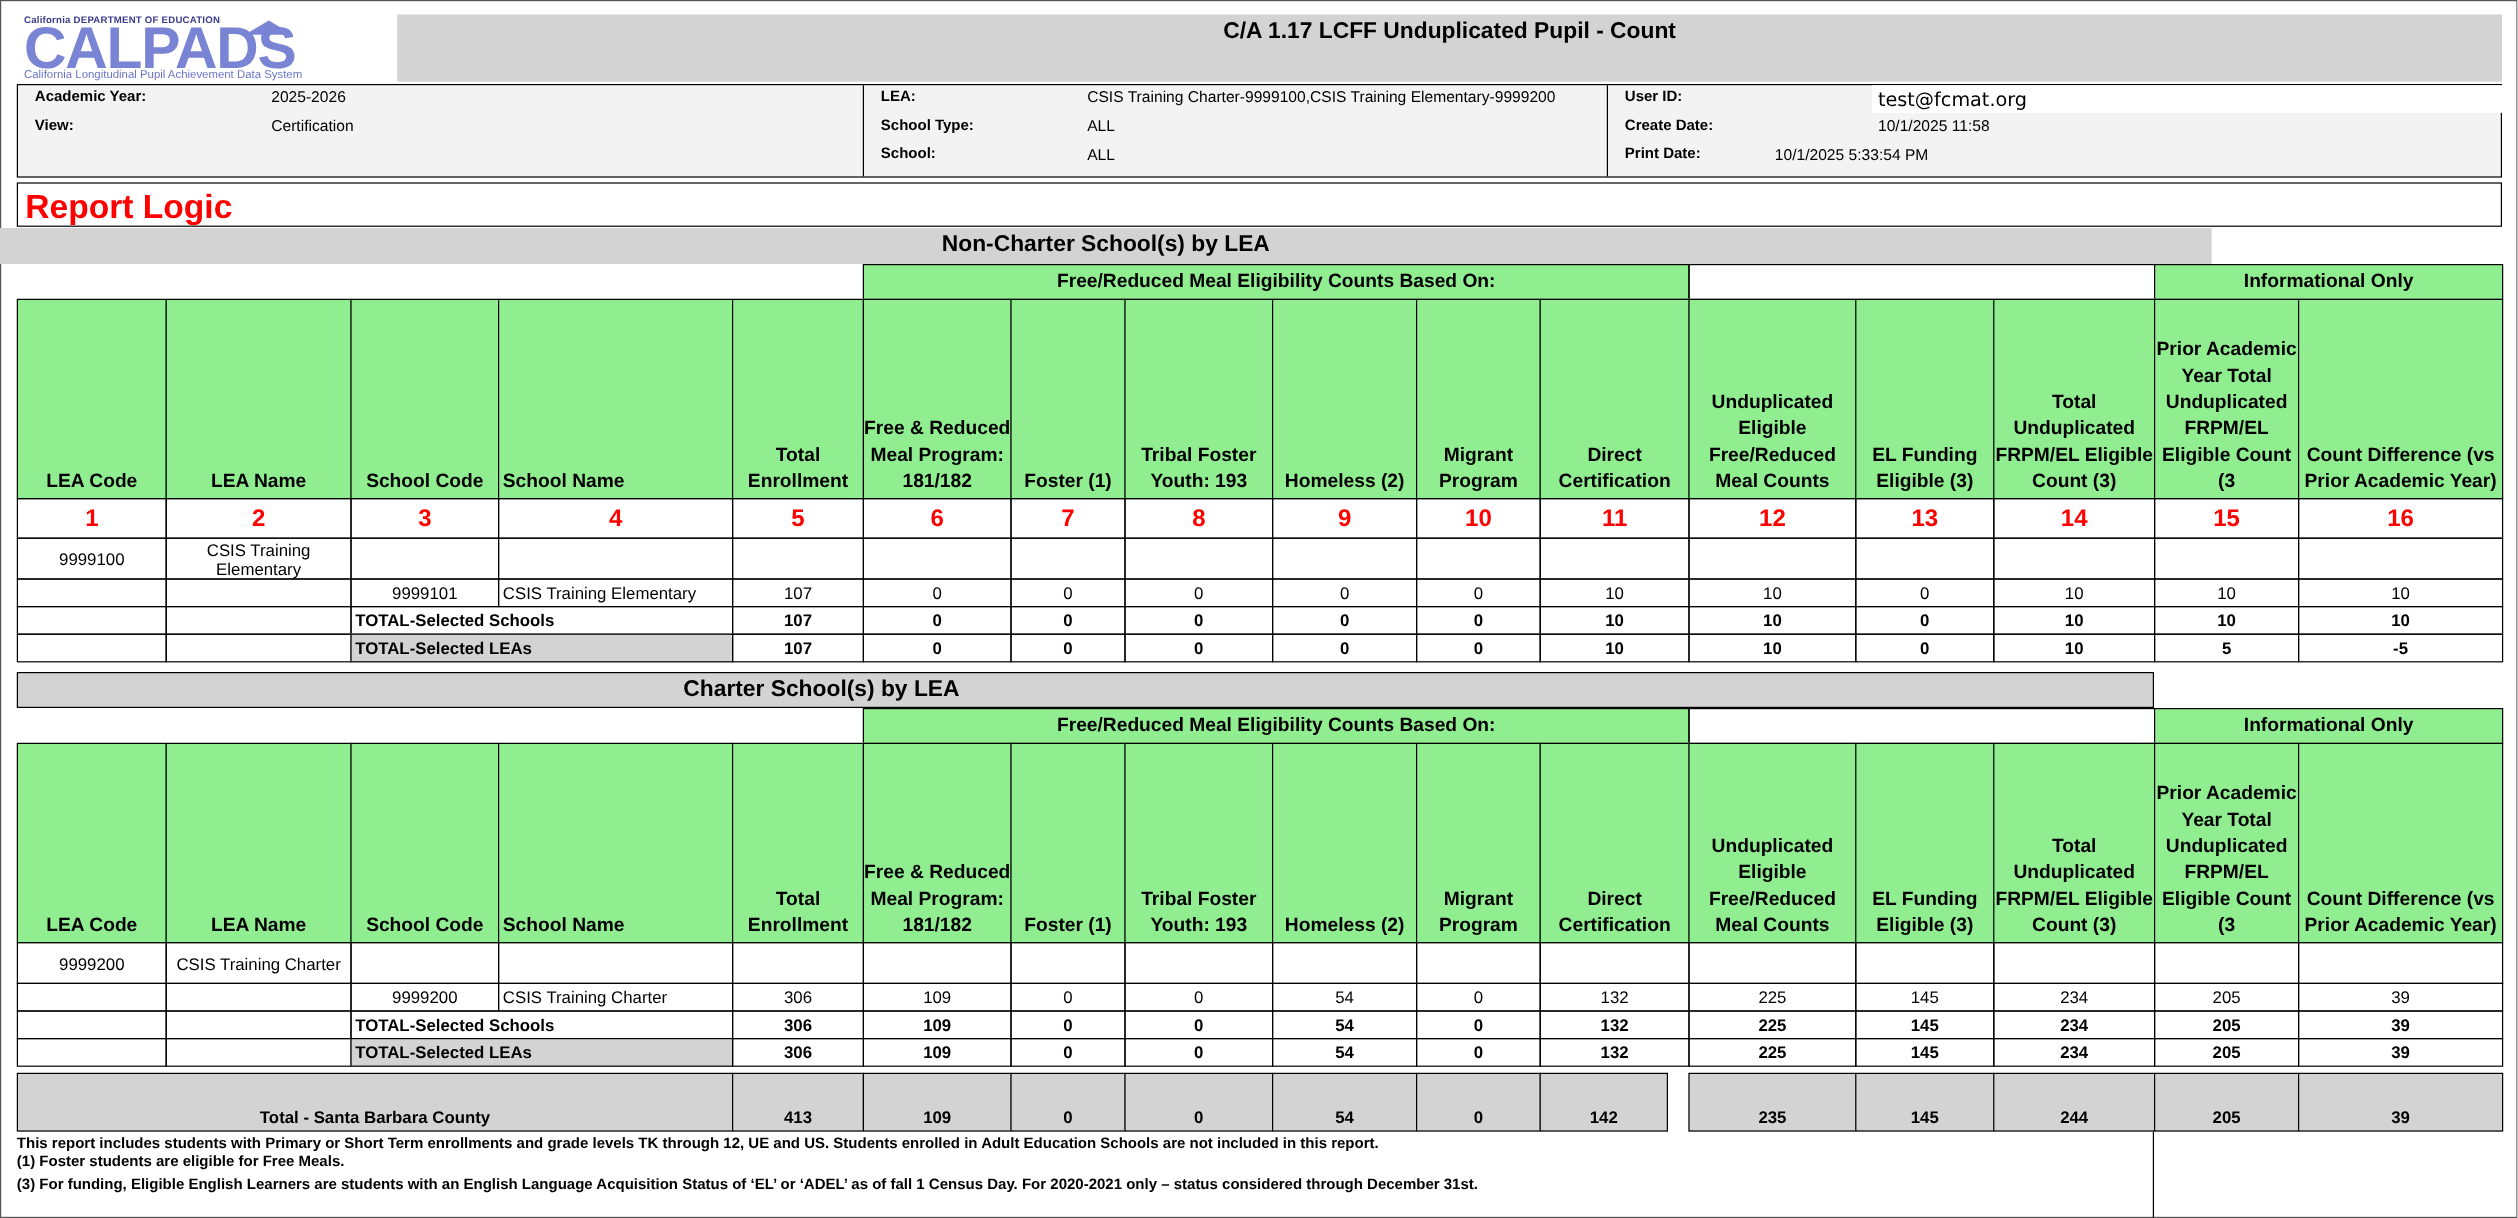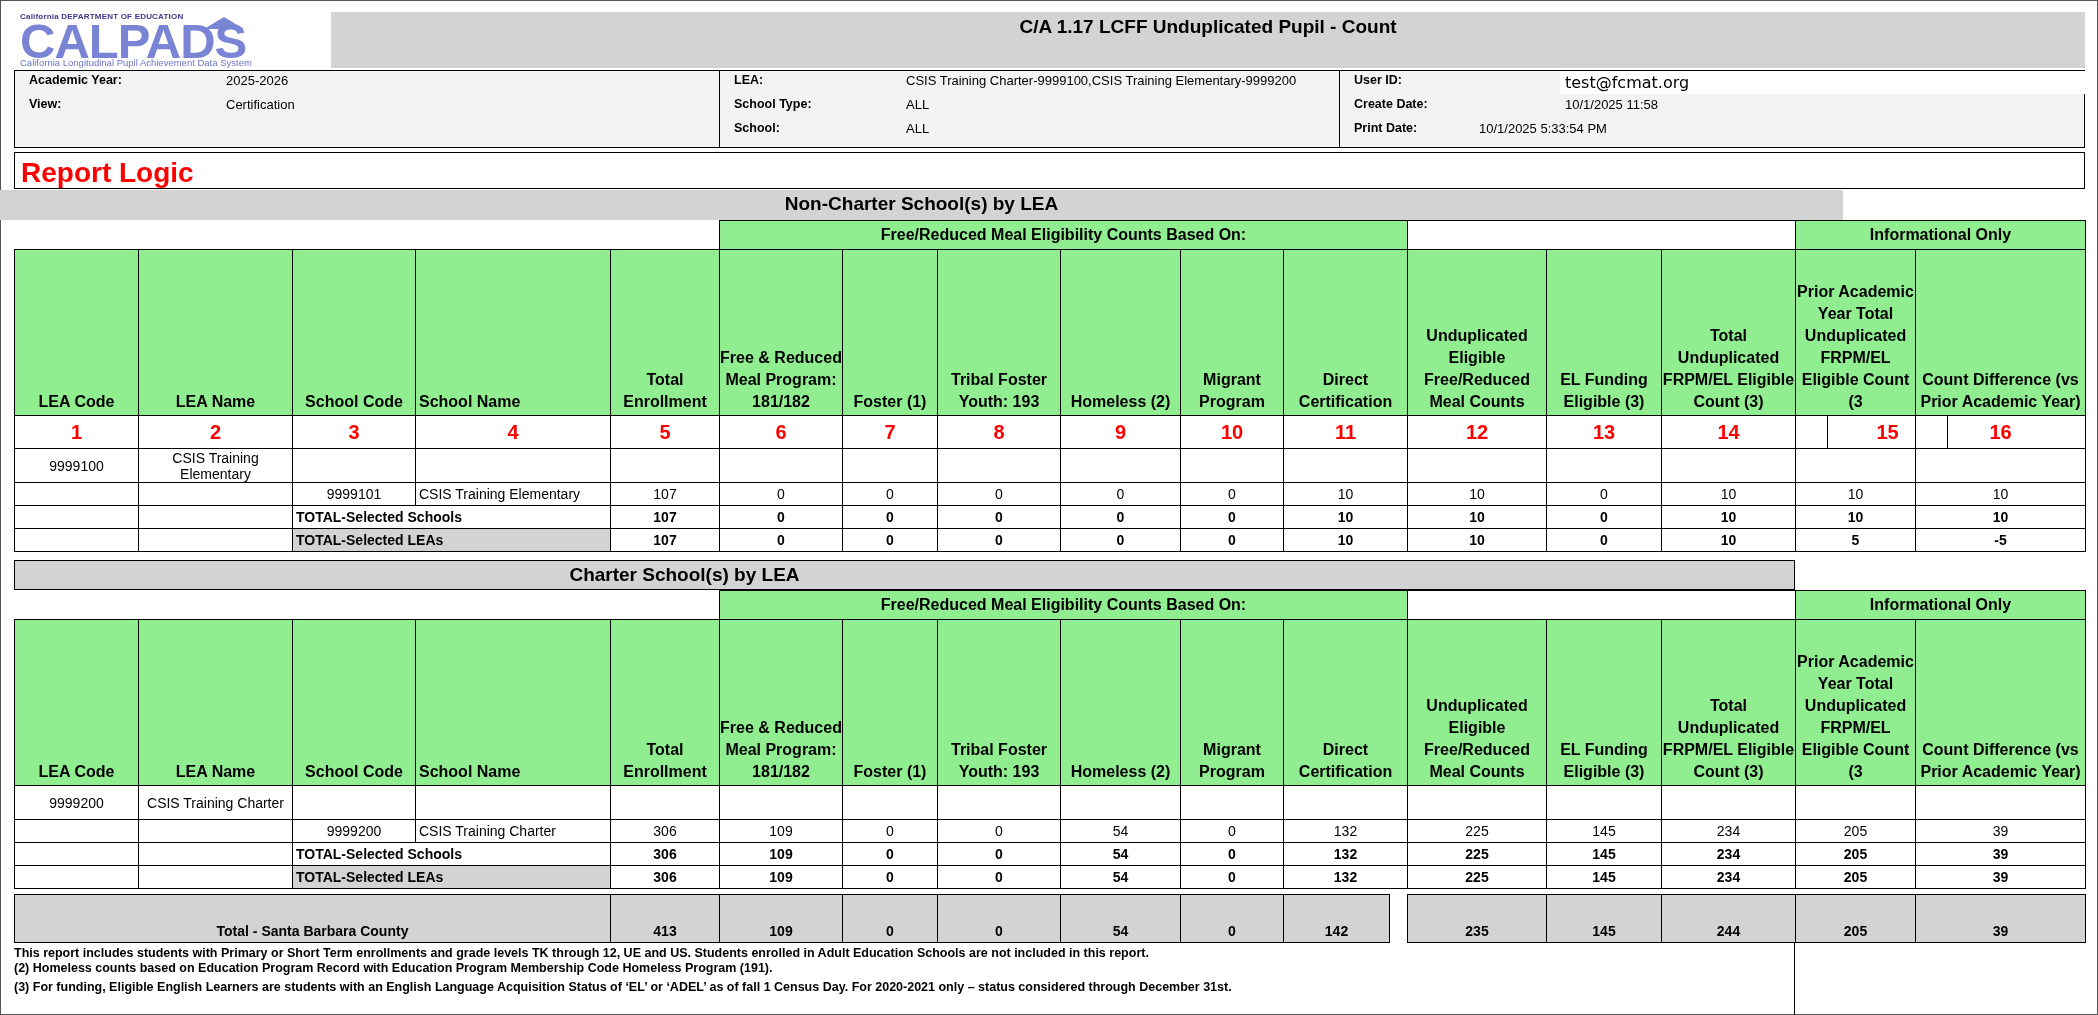--- a/index.html
+++ b/index.html
@@ -119,21 +119,21 @@
     <div class="cell num" style="left: 610px; width: 110px; top: 415px; height: 34px;">5</div>
     <div class="cell num" style="left: 719px; width: 124px; top: 415px; height: 34px;">6</div>
     <div class="cell num" style="left: 842px; width: 96px; top: 415px; height: 34px;">7</div>
     <div class="cell num" style="left: 937px; width: 124px; top: 415px; height: 34px;">8</div>
     <div class="cell num" style="left: 1060px; width: 121px; top: 415px; height: 34px;">9</div>
     <div class="cell num" style="left: 1180px; width: 104px; top: 415px; height: 34px;">10</div>
     <div class="cell num" style="left: 1283px; width: 125px; top: 415px; height: 34px;">11</div>
     <div class="cell num" style="left: 1407px; width: 140px; top: 415px; height: 34px;">12</div>
     <div class="cell num" style="left: 1546px; width: 116px; top: 415px; height: 34px;">13</div>
     <div class="cell num" style="left: 1661px; width: 135px; top: 415px; height: 34px;">14</div>
-    <div class="cell num" style="left: 1795px; width: 121px; top: 415px; height: 34px; margin-left: 32px;">15</div>
+    <div class="cell num" style="left: 1795px; width: 121px; top: 415px; height: 34px;">15</div>
     <div class="cell num" style="left: 1915px; width: 171px; top: 415px; height: 34px;">16</div>
     <div class="cell " style="left: 14px; width: 125px; top: 448px; height: 35px;">9999100</div>
     <div class="cell " style="left: 138px; width: 155px; top: 448px; height: 35px;">CSIS Training Elementary</div>
     <div class="cell " style="left: 292px; width: 124px; top: 448px; height: 35px;"></div>
     <div class="cell " style="left: 415px; width: 196px; top: 448px; height: 35px;"></div>
     <div class="cell " style="left: 610px; width: 110px; top: 448px; height: 35px;"></div>
     <div class="cell " style="left: 719px; width: 124px; top: 448px; height: 35px;"></div>
     <div class="cell " style="left: 842px; width: 96px; top: 448px; height: 35px;"></div>
     <div class="cell " style="left: 937px; width: 124px; top: 448px; height: 35px;"></div>
     <div class="cell " style="left: 1060px; width: 121px; top: 448px; height: 35px;"></div>
@@ -288,16 +288,16 @@
     <div class="cell grey b" style="left: 1283px; width: 107px; top: 894px; height: 49px; align-items: flex-end; padding-bottom: 3px;">142</div>
     <div class="cell grey b" style="left: 1407px; width: 140px; top: 894px; height: 49px; align-items: flex-end; padding-bottom: 3px;">235</div>
     <div class="cell grey b" style="left: 1546px; width: 116px; top: 894px; height: 49px; align-items: flex-end; padding-bottom: 3px;">145</div>
     <div class="cell grey b" style="left: 1661px; width: 135px; top: 894px; height: 49px; align-items: flex-end; padding-bottom: 3px;">244</div>
     <div class="cell grey b" style="left: 1795px; width: 121px; top: 894px; height: 49px; align-items: flex-end; padding-bottom: 3px;">205</div>
     <div class="cell grey b" style="left: 1915px; width: 171px; top: 894px; height: 49px; align-items: flex-end; padding-bottom: 3px;">39</div>
   </div>
 
 <div class="abs notes" style="top: 946px;">
   <div>This report includes students with Primary or Short Term enrollments and grade levels TK through 12, UE and US. Students enrolled in Adult Education Schools are not included in this report.</div>
-  <div>(2) Homeless counts based on Education Program Record with Education Program Membership Code Homeless Program (191).</div>
+  <div>(1) Foster students are eligible for Free Meals.</div>
   <div class="gap">(3) For funding, Eligible English Learners are students with an English Language Acquisition Status of ‘EL’ or ‘ADEL’ as of fall 1 Census Day. For 2020-2021 only – status considered through December 31st.</div>
 </div>
 <div class="abs notes-right" style="top: 943px;"></div>
 
 </body></html>

